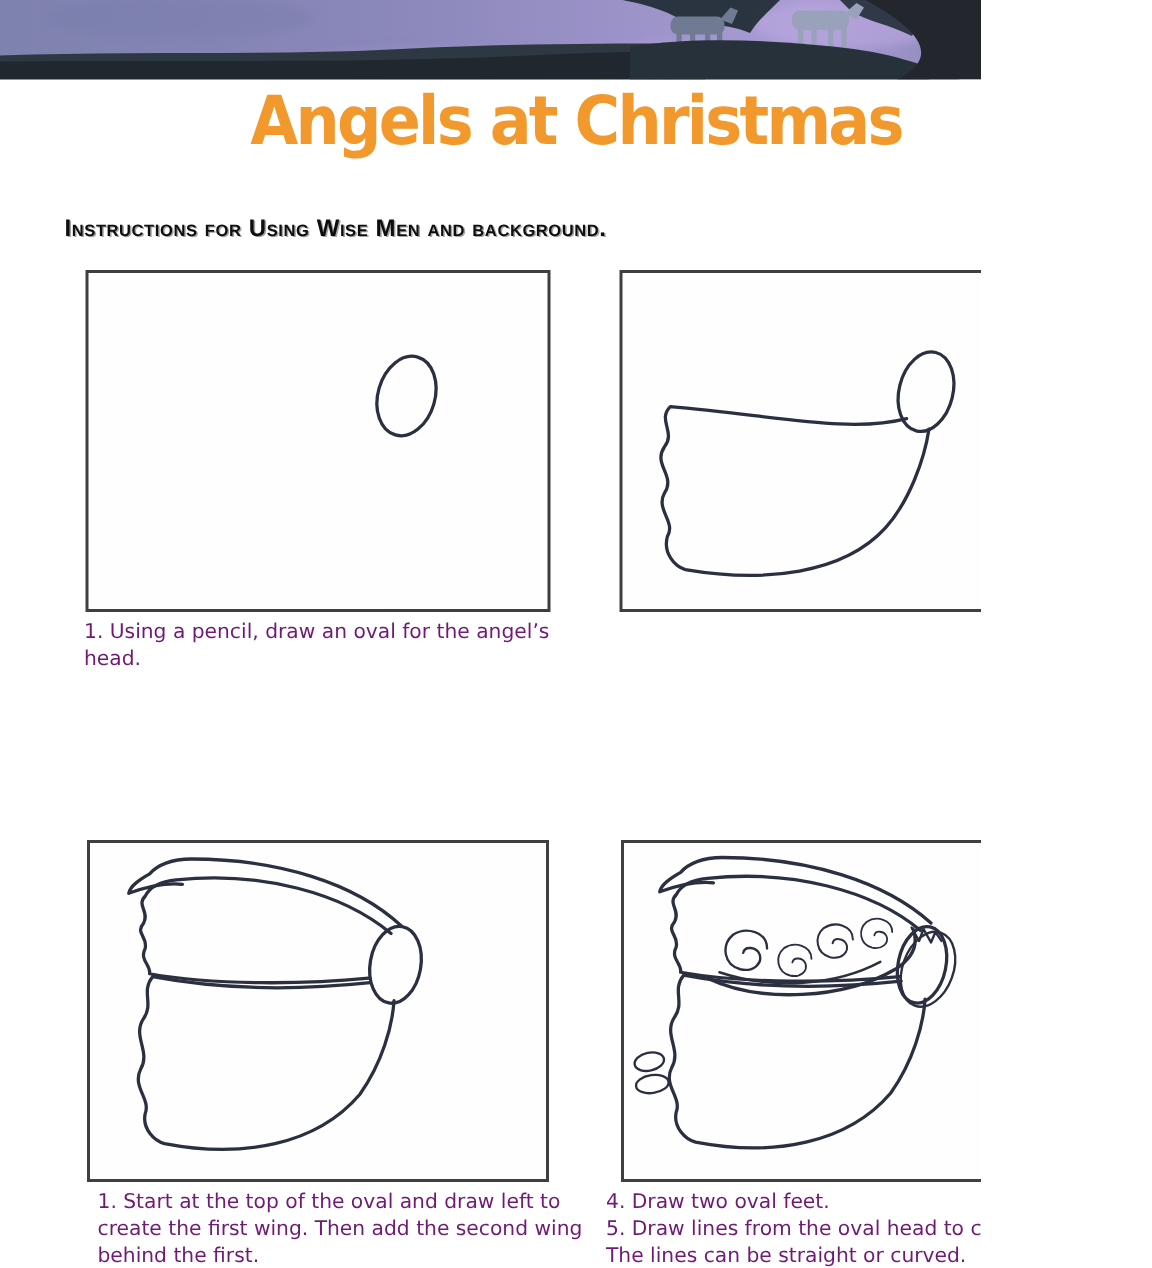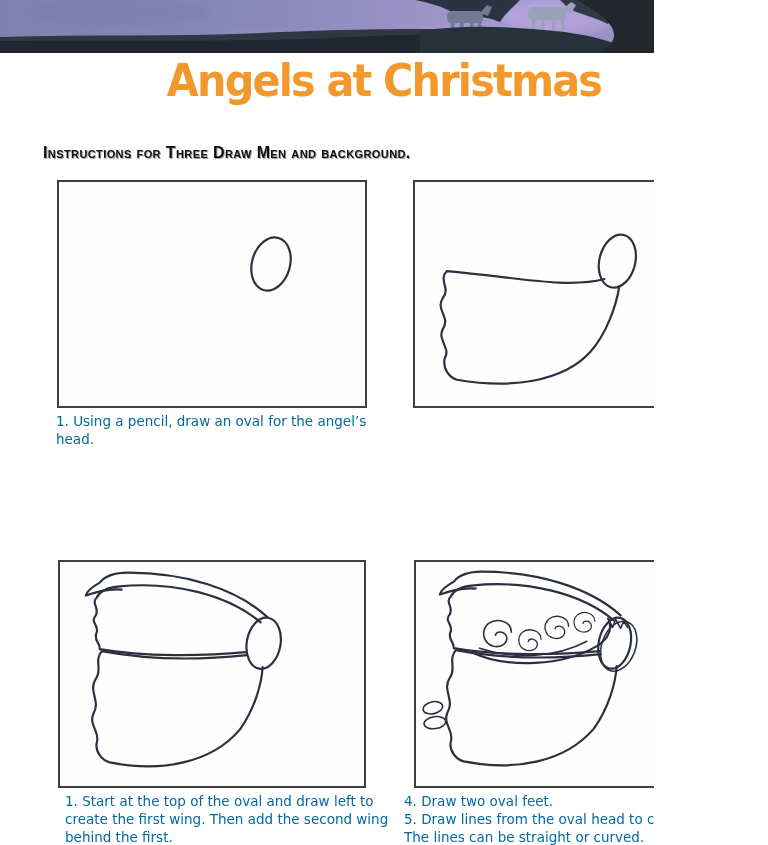--- a/index.html
+++ b/index.html
@@ -26,21 +26,21 @@
   .panel svg{display:block;width:100%;height:100%;}
   #p1{left:57px; top:180px;width:310px;height:228px;}
   #p2{left:413px;top:180px;width:309px;height:228px;}
   #p3{left:58px; top:560px;width:308px;height:228px;}
   #p4{left:414px;top:560px;width:308px;height:228px;}
 
   .ink{fill:none;stroke:#2b3040;stroke-width:2.2;stroke-linecap:round;stroke-linejoin:round;}
   .ink-thin{fill:none;stroke:#2b3040;stroke-width:1.6;stroke-linecap:round;stroke-linejoin:round;}
 
   
-  .cap{position:absolute;margin:0;color:#0369a1;font-size:13.5px;line-height:1.32;
+  .cap{position:absolute;margin:0;color:#701a75;font-size:13.5px;line-height:1.32;
        font-family:"DejaVu Sans","Liberation Sans",sans-serif;}
   .cap p{margin:0;}
   #c1{left:56px; top:413px;width:322px;}
   #c2{left:413px;top:413px;width:330px;}
   #c3{left:65px; top:793px;width:324px;}
   #c4{left:404px;top:793px;width:342px;}
 </style>
 </head>
 <body>
 
@@ -97,21 +97,21 @@
         <path d="M563 9 l 8 -7 l 5 3 l -5 8 z"></path>
       </g>
       <path d="M420 31 C 465 24 515 27 555 31 C 595 35 615 43 640 53 L 420 53 Z" fill="#27313a"></path>
     </g>
 
     <path d="M577 0 L 768 0 L 768 53 L 598 53 C 632 36 606 16 577 0 Z" fill="#23262c"></path>
   </svg>
 
   <h1 class="title">Angels at Christmas</h1>
 
-  <h2 class="heading">Instructions for Three Draw Men and background.</h2>
+  <h2 class="heading">Instructions for Using Wise Men and background.</h2>
 
   <div class="panel" id="p1">
     <svg viewBox="0 0 306 224">
       <ellipse class="ink" cx="212" cy="82" rx="19" ry="27" transform="rotate(16 212 82)"></ellipse>
     </svg>
   </div>
 
   <div class="panel" id="p2">
     <svg viewBox="0 0 306 224">
       <ellipse class="ink" cx="203" cy="79" rx="18" ry="27" transform="rotate(14 203 79)"></ellipse>

